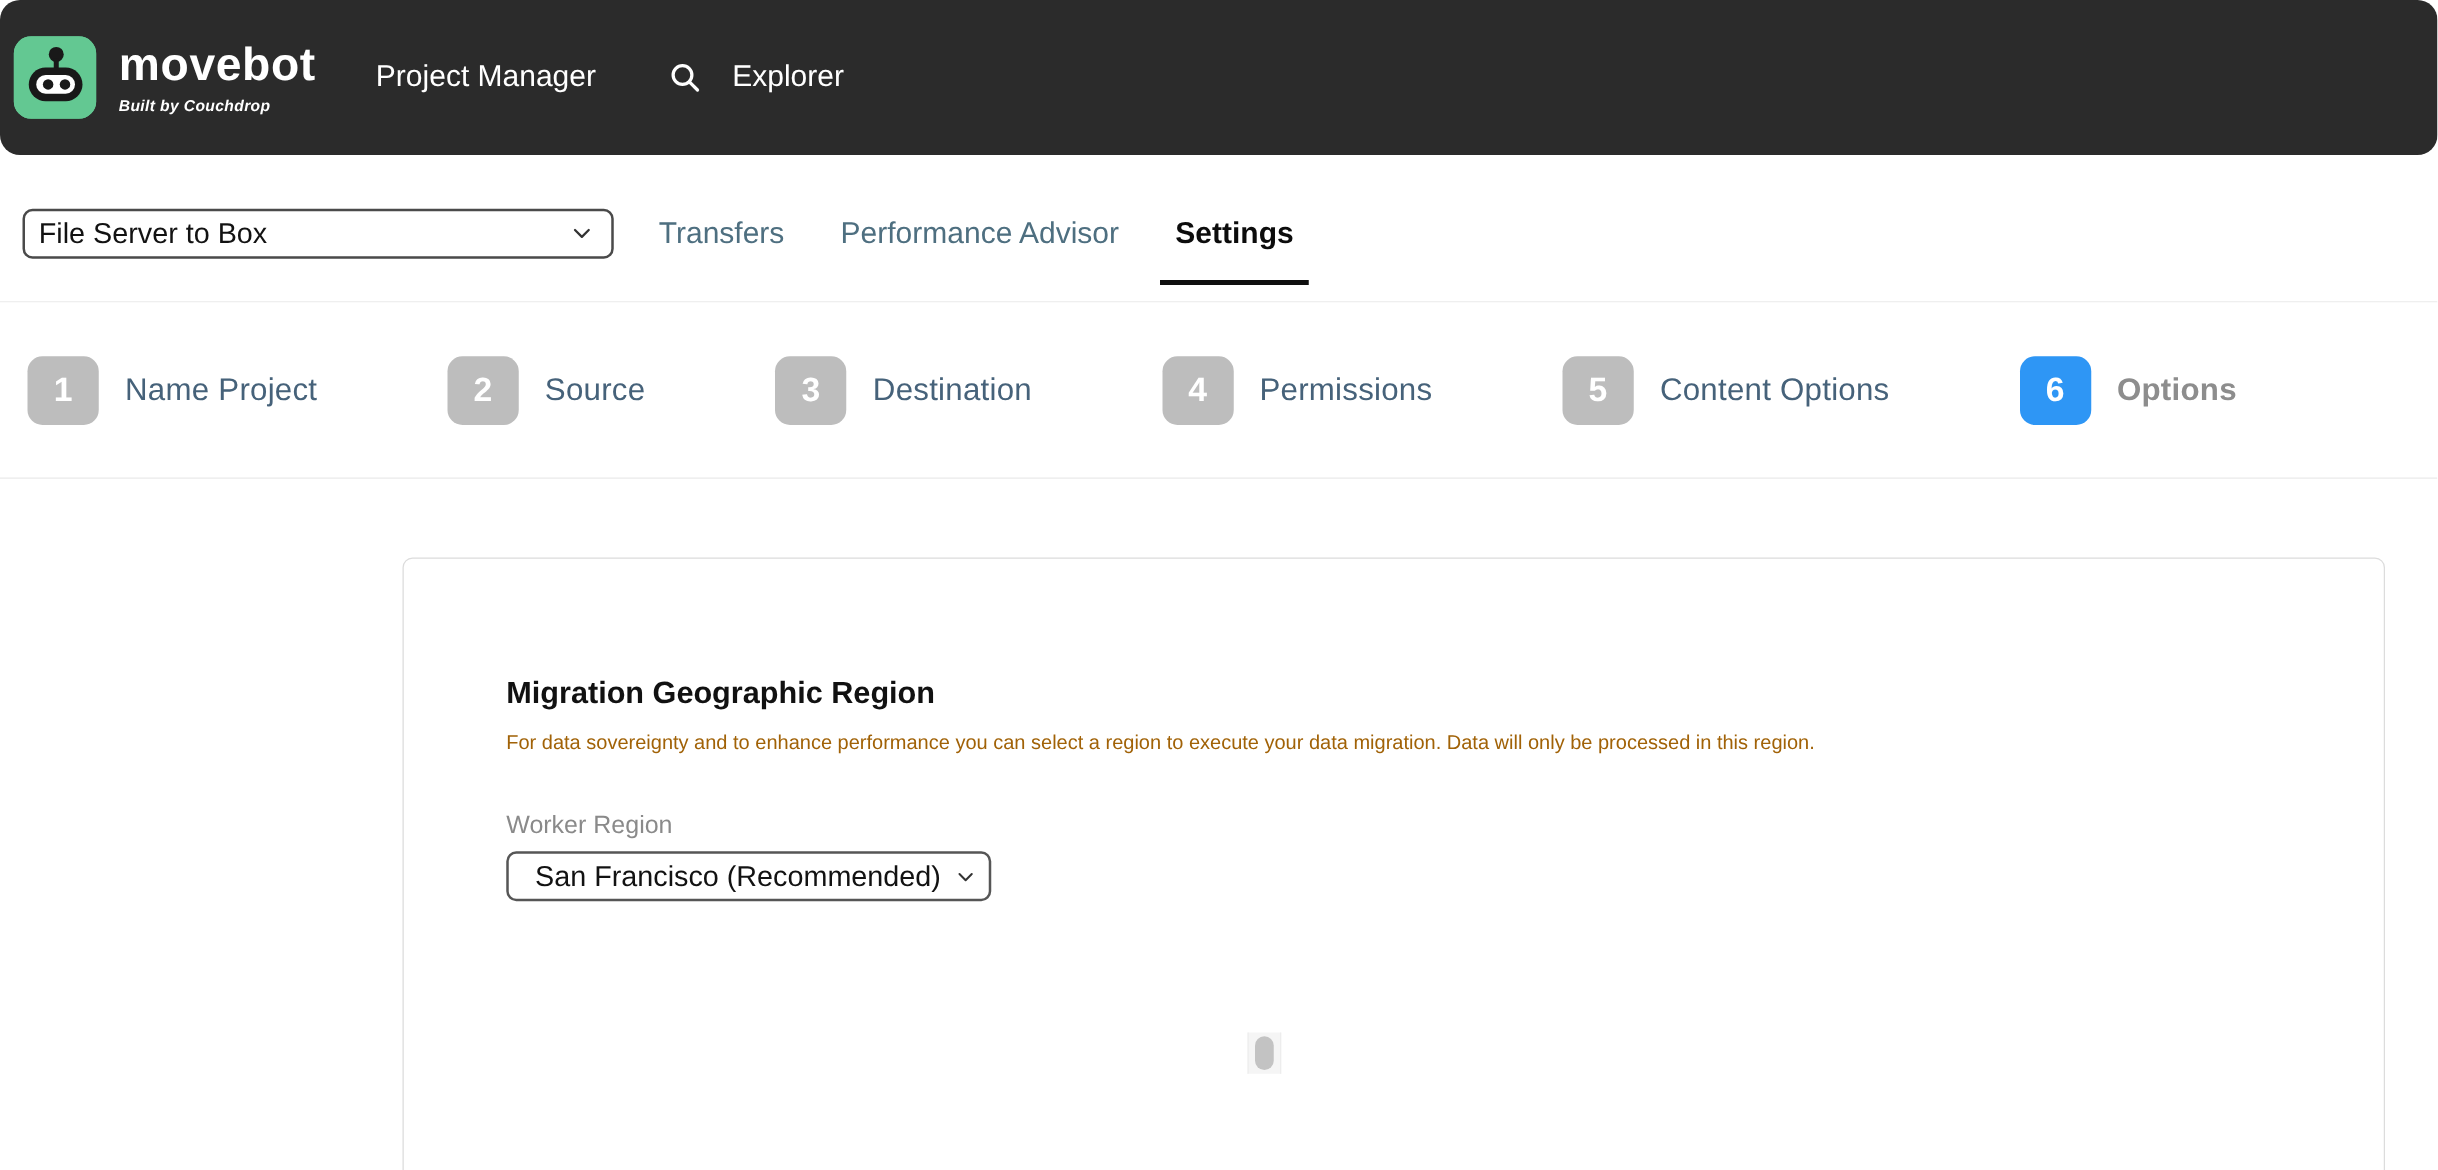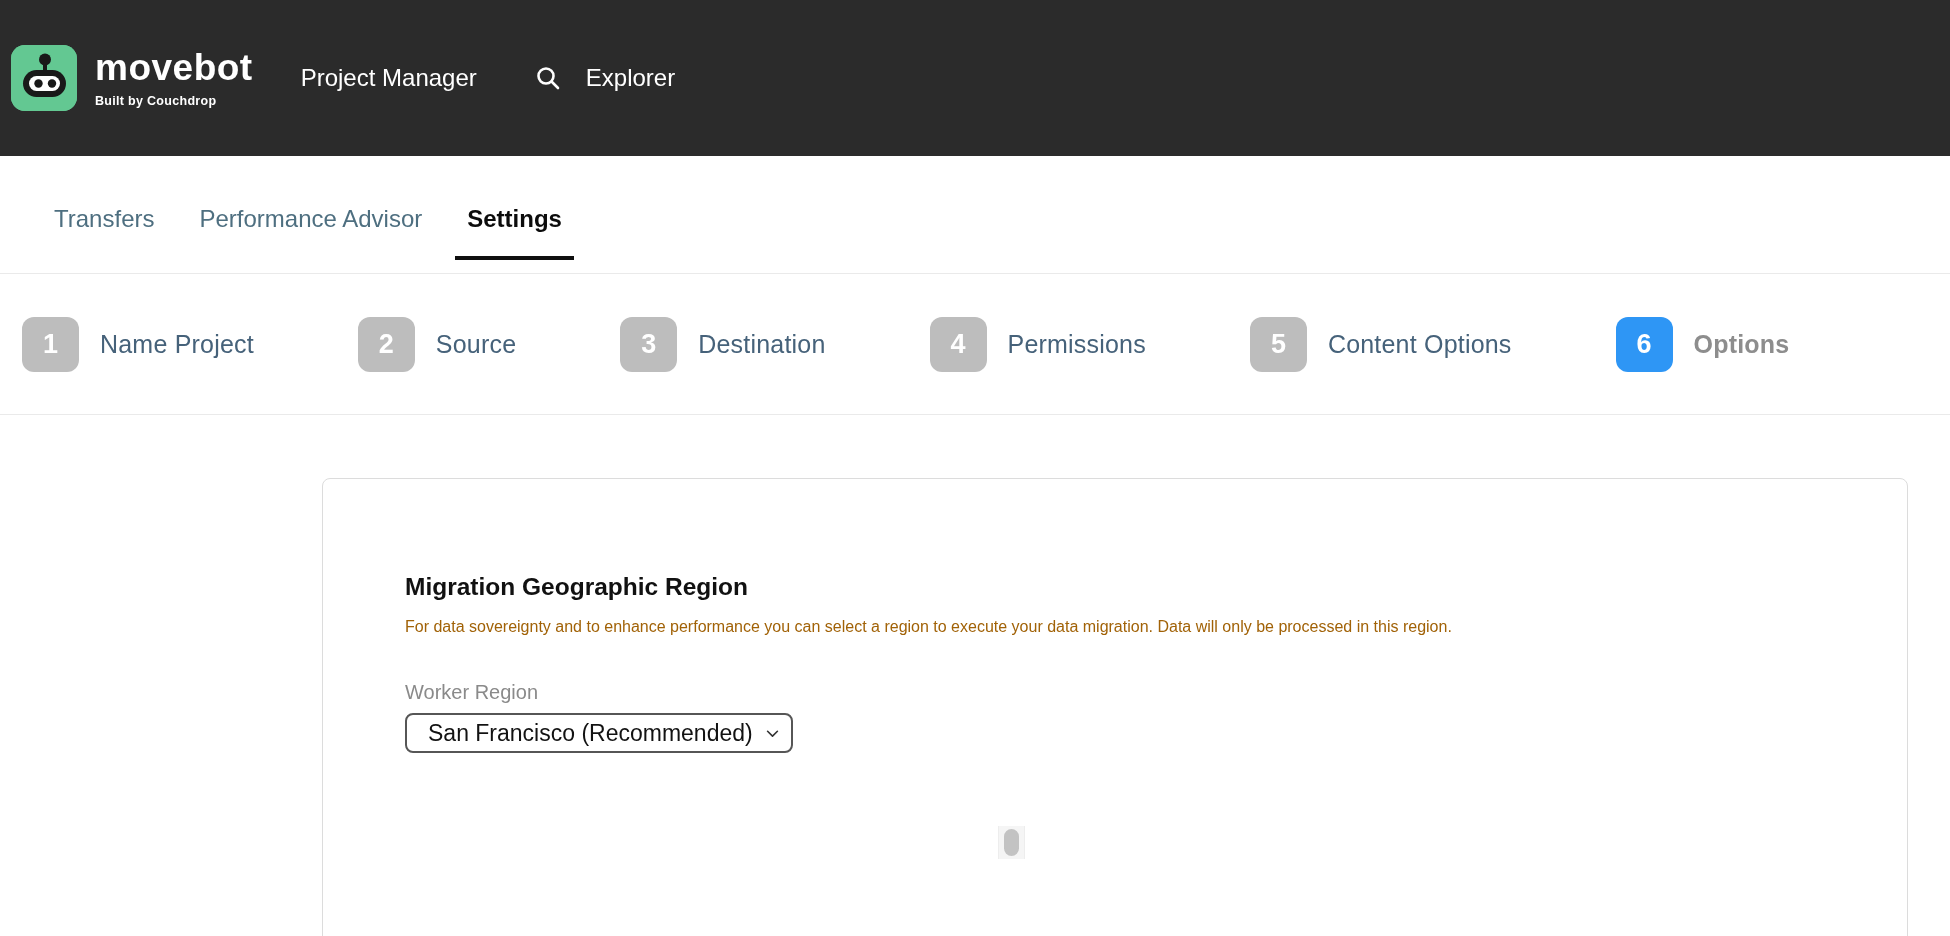--- a/index.html
+++ b/index.html
@@ -7,36 +7,37 @@
   body {
     font-family: "Liberation Sans", sans-serif;
     background: #ffffff;
     color: #1d1d1d;
     position: relative;
     -webkit-font-smoothing: antialiased;
   }
 
   
   .app-header {
-    height: 156px;
+    height: 124px;
     background: #2b2b2b;
     display: flex;
     align-items: center;
     padding-left: 11px;
+    border-radius: 16px;
   }
   .logo-tile {
     width: 66px; height: 66px;
     border-radius: 14px;
     background: #63c892;
     display: flex; align-items: center; justify-content: center;
     flex: none;
   }
   .brand-text { margin-left: 18px; color: #ffffff; }
   .brand-name { font-size: 37px; font-weight: 700; letter-spacing: 0.5px; line-height: 1; }
-  .brand-tagline { font-size: 12.5px; font-weight: 700; letter-spacing: 0.3px; margin-top: 8px; }
+  .brand-tagline { font-size: 12.5px; font-weight: 700; letter-spacing: 0.3px; margin-top: 8px; font-style: italic; }
   .header-nav { display: flex; align-items: center; }
   .nav-item {
     color: #ffffff; font-size: 24px; cursor: pointer;
     display: flex; align-items: center; gap: 13px;
   }
   .nav-project-manager { margin-left: 48px; }
   .nav-explorer { margin-left: 58px; gap: 25px; }
 
   
   .toolbar {
@@ -193,20 +194,28 @@
           <circle cx="11" cy="11" r="7.5"></circle>
           <line x1="16.5" y1="16.5" x2="23" y2="23"></line>
         </svg>
       </span>
       <span>Explorer</span>
     </div>
   </nav>
 </header>
 
 <div class="toolbar">
+  <div class="select-control project-select">
+    <span>File Server to Box</span>
+    <span class="icon">
+      <svg width="19" height="19" viewBox="0 0 19 19" fill="none" stroke="#333333" stroke-width="1.8" stroke-linecap="round" stroke-linejoin="round">
+        <polyline points="4,7 9.5,12.5 15,7"></polyline>
+      </svg>
+    </span>
+  </div>
   <nav class="tabs">
     <div class="tab">
       <span>Transfers</span>
     </div>
     <div class="tab">
       <span>Performance Advisor</span>
     </div>
     <div class="tab active">
       <span>Settings</span>
     </div>

